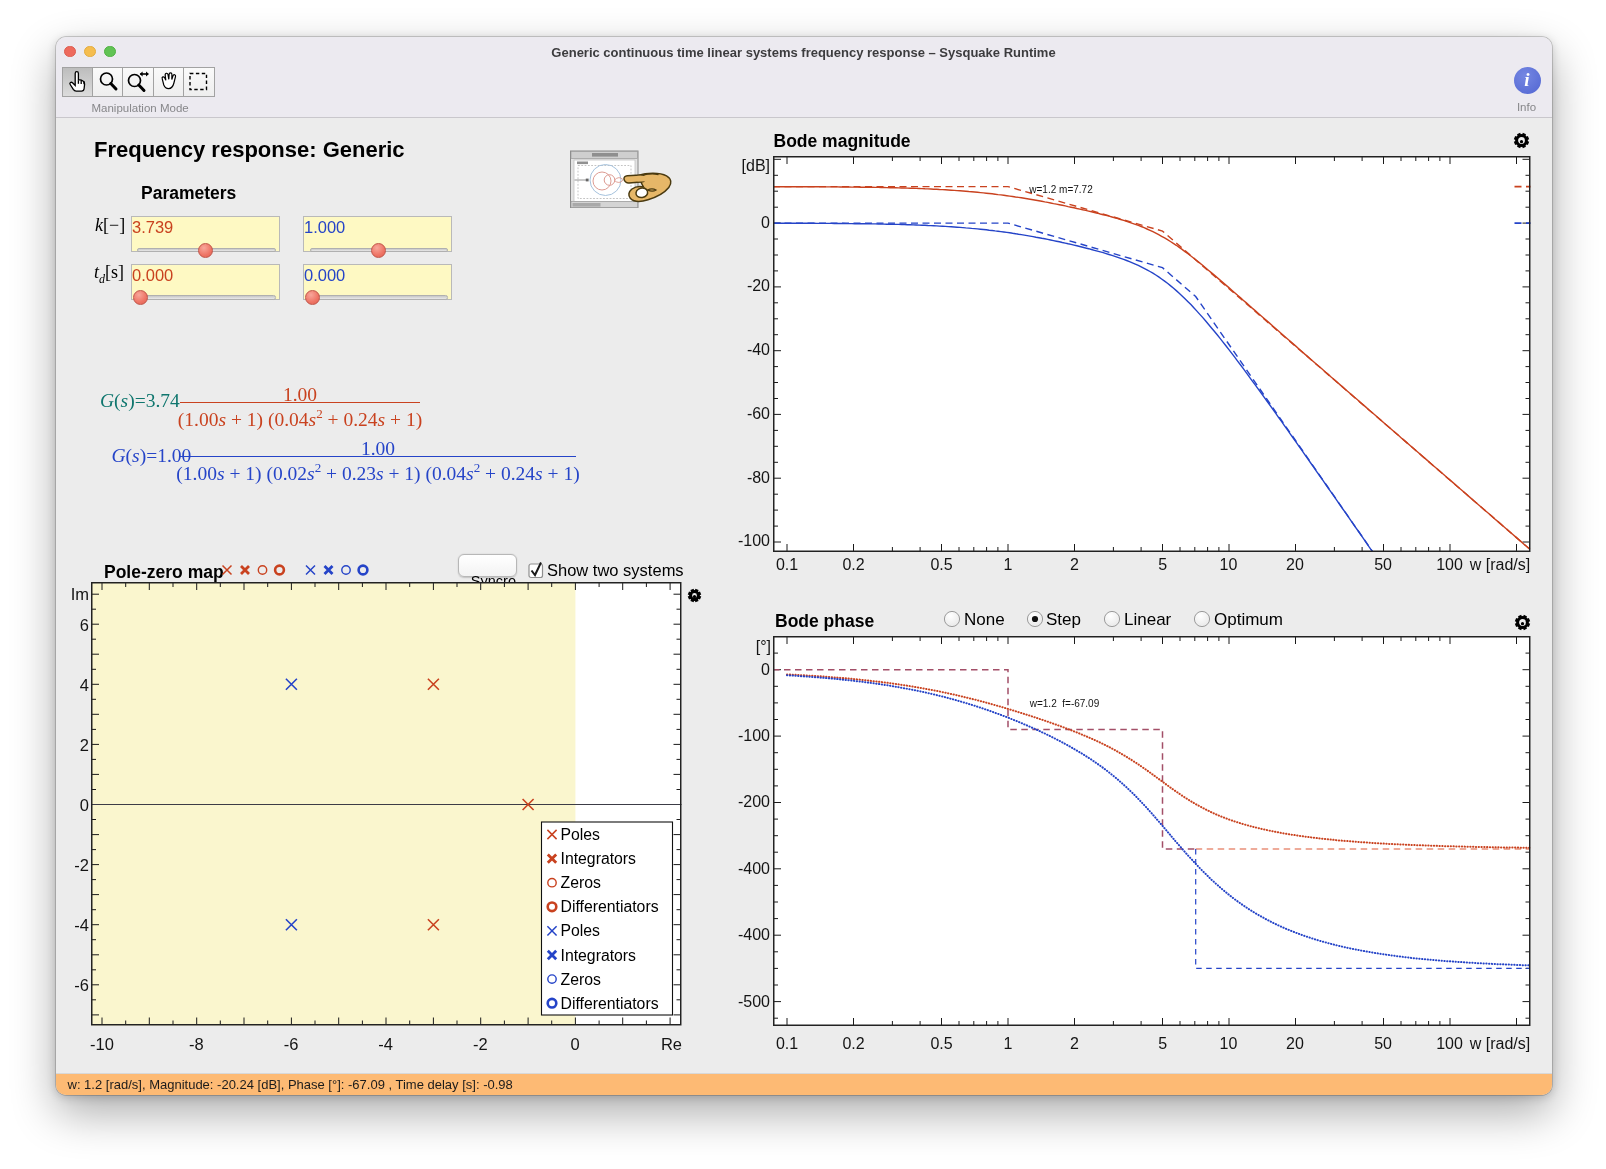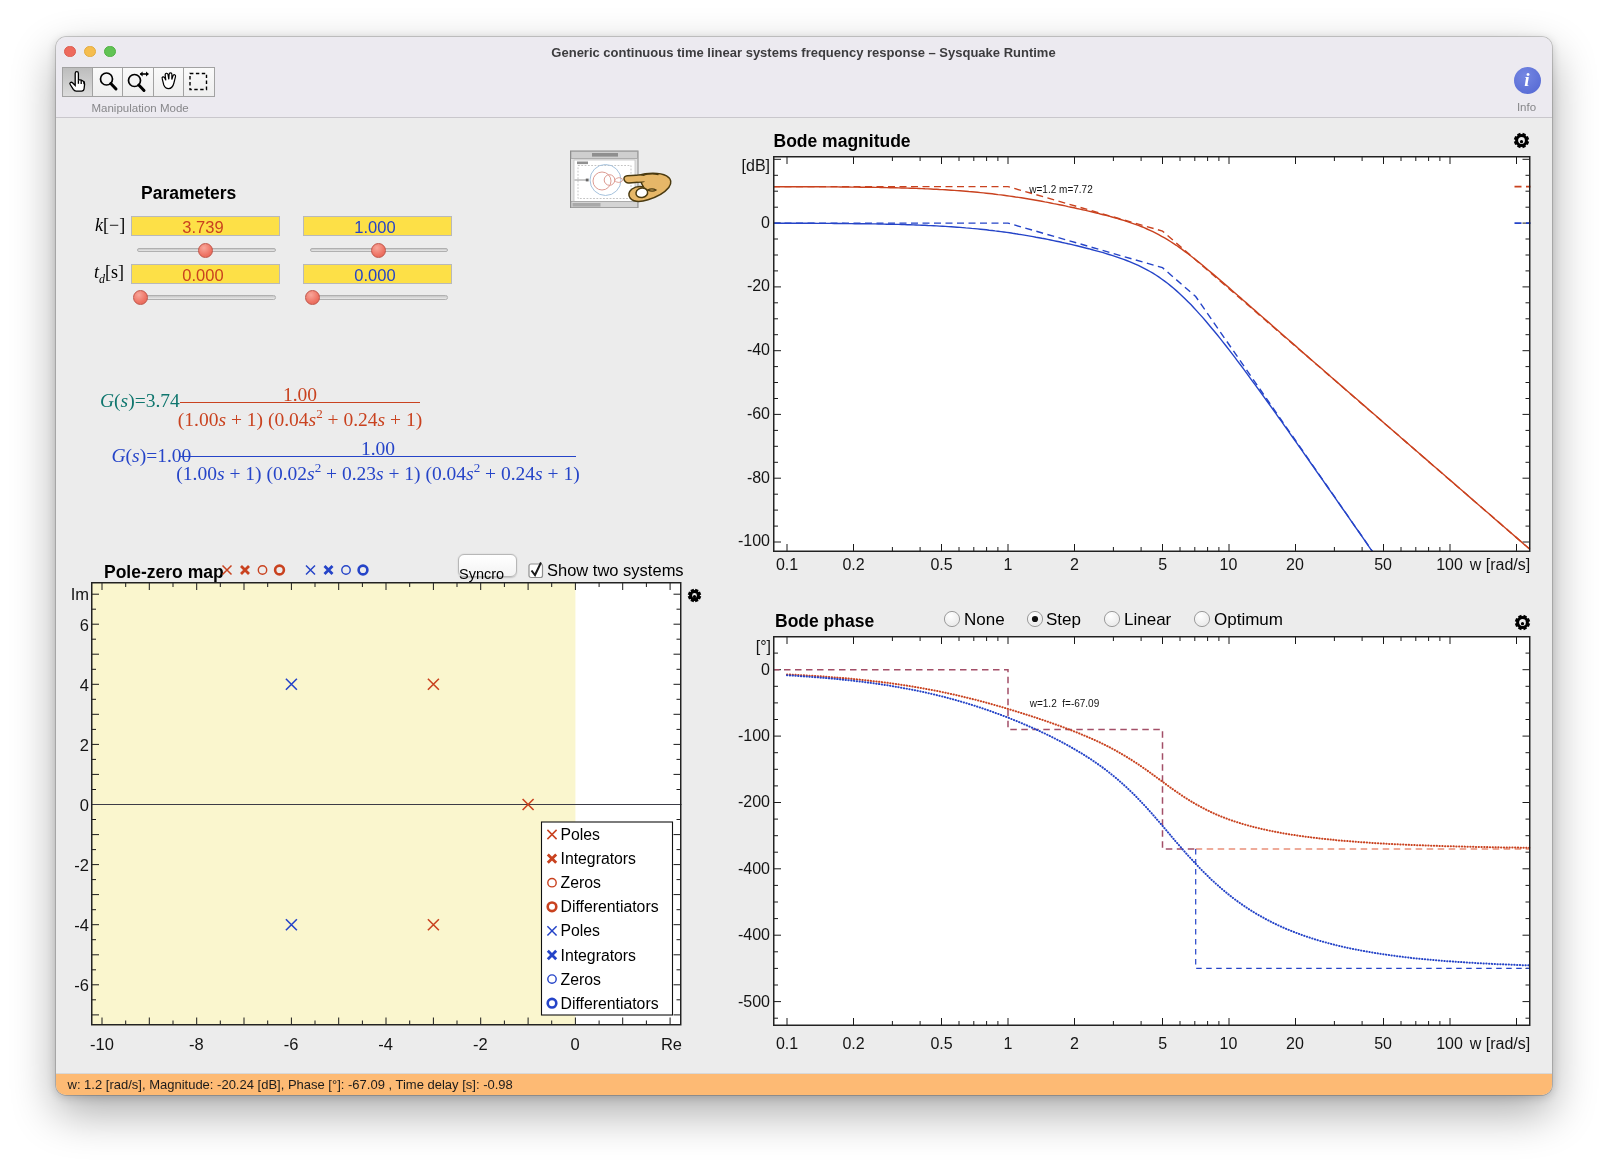--- a/index.html
+++ b/index.html
@@ -16,22 +16,22 @@
         display:flex;align-items:center;justify-content:center;}
   .tbtn:last-child{border-right:none;}
   .tbtn.sel{background:linear-gradient(180deg,#bdbdbd,#dcdcdc);}
   .tblab{position:absolute;top:64.5px;left:6.6px;width:156px;text-align:center;font-size:11.5px;color:#87878a;}
   .info{position:absolute;right:11px;top:30px;width:27px;height:27px;border-radius:50%;
         background:radial-gradient(circle at 40% 32%,#7587e2,#5165d2);color:#fff;text-align:center;
         font-family:"Liberation Serif",serif;font-style:italic;font-weight:bold;font-size:19px;line-height:26px;}
   .infolab{position:absolute;right:7px;top:63.5px;width:36px;text-align:center;font-size:11.5px;color:#87878a;}
   .h1{font-size:22px;font-weight:bold;color:#000;}
   .h2{font-size:17.5px;font-weight:bold;color:#000;}
-  .ibox{position:absolute;height:20px;background:#fde047;border:1px solid #b9b9b9;font-size:16.5px;
-        text-align:center;padding:1px 5px 0 0;}
+  .ibox{position:absolute;height:36px;background:#fef9c3;border:1px solid #b9b9b9;font-size:16.5px;
+        text-align:left;padding:1px 5px 0 0;}
   .track{position:absolute;height:4.6px;border-radius:2.3px;background:linear-gradient(180deg,#c7c7c7,#e9e9e9);
          border:0.5px solid #b0b0b0;}
   .knob{position:absolute;width:15px;height:15px;border-radius:50%;
         background:radial-gradient(circle at 38% 30%,#f8a79b,#ee7465 60%,#e06152);border:0.5px solid #c05549;}
   .lab{position:absolute;font-size:15.5px;color:#141414;}
   .cent{text-align:center;}
   .rt{text-align:right;}
   .ser{font-family:"Liberation Serif",serif;}
   .statusbar{position:absolute;left:0;top:1035.5px;width:100%;height:22.5px;border-top:1px solid #d8d8d8;
         border-radius:0 0 10px 10px;background:#fdba74;font-size:13px;color:#1c1c1c;padding:3px 0 0 12px;}
@@ -79,20 +79,21 @@
         <div class="tbtn">
           <svg width="23" height="23" viewBox="0 0 23 23">
             <rect x="3" y="3.5" width="16.5" height="16" fill="none" stroke="#000" stroke-width="1.4" stroke-dasharray="3.4 2.5"></rect>
           </svg>
         </div>
       </div>
 <div class="tblab">Manipulation Mode</div>
 <div class="info">i</div>
       <div class="infolab">Info</div>
 </div>
+<div class="abs h1" style="left:38.5px;top:100.0px;">Frequency response: Generic</div>
 <div class="abs h2" style="left:38.5px;top:146.0px;margin-left:47px;">Parameters</div>
 <div class="abs ser" style="left:39.5px;top:178.0px;font-size:18px;"><i>k</i>[−]</div>
 <div class="abs ser" style="left:38.5px;top:225.0px;font-size:18px;"><i>t<sub style="font-size:12px">d</sub></i>[s]</div>
 <div class="ibox" style="left:75.5px;top:179.0px;width:149px;color:#c9421f;">3.739</div>
 <div class="ibox" style="left:247.5px;top:179.0px;width:149px;color:#2544c8;">1.000</div>
 <div class="ibox" style="left:75.5px;top:227.0px;width:149px;color:#c9421f;">0.000</div>
 <div class="ibox" style="left:247.5px;top:227.0px;width:149px;color:#2544c8;">0.000</div>
 <div class="track" style="left:81.0px;top:210.7px;width:139.5px;"></div>
     <div class="knob" style="left:142.6px;top:205.5px;"></div>
 <div class="track" style="left:254.0px;top:210.7px;width:138.5px;"></div>
@@ -142,21 +143,21 @@
 <circle cx="59.5" cy="10" r="4.4" stroke-width="2.6"></circle>
 </g>
 <g stroke="#2544c8" fill="none">
 <path d="M86 5.5 l9 9 M95 5.5 l-9 9" stroke-width="1.5"></path>
 <path d="M104.5 6 l8 8 M112.5 6 l-8 8" stroke-width="2.8"></path>
 <circle cx="126" cy="10" r="4.2" stroke-width="1.4"></circle>
 <circle cx="143" cy="10" r="4.4" stroke-width="2.6"></circle>
 </g>
     </svg>
 <div class="abs" style="left:402.5px;top:516.5px;width:59px;height:23.5px;background:linear-gradient(180deg,#fff,#f3f3f3);
- border:0.7px solid #b7b7b7;border-radius:6px;box-shadow:0 0.5px 1.5px rgba(0,0,0,.18);text-align:left;font-size:14.5px;color:#000;padding-top:11px;">Syncro</div>
+ border:0.7px solid #b7b7b7;border-radius:6px;box-shadow:0 0.5px 1.5px rgba(0,0,0,.18);text-align:right;font-size:14.5px;color:#000;padding-top:18px;">Syncro</div>
 <svg class="abs" style="left:472.5px;top:524.0px;" width="18" height="18" viewBox="0 0 18 18">
 <rect x="1" y="3" width="13.5" height="13.5" fill="#fff" stroke="#8f8f8f" stroke-width="1.2" rx="2"></rect>
 <path d="M3.5 9.5 l3.5 4.5 L13 1.5" fill="none" stroke="#1a1a1a" stroke-width="2"></path>
     </svg>
 <div class="abs" style="left:491.5px;top:524.0px;font-size:16.5px;color:#000;">Show two systems</div>
 <svg class="abs" style="left:631.0px;top:550.5px;" width="15" height="15" viewBox="0 0 15 15">
       <circle cx="7.5" cy="7.5" r="3.9" fill="none" stroke="#000" stroke-width="3"></circle>
       <line x1="10.55" y1="8.76" x2="13.60" y2="10.03" stroke="#000" stroke-width="3.4"></line>
       <line x1="8.76" y1="10.55" x2="10.03" y2="13.60" stroke="#000" stroke-width="3.4"></line>
       <line x1="6.24" y1="10.55" x2="4.97" y2="13.60" stroke="#000" stroke-width="3.4"></line>

